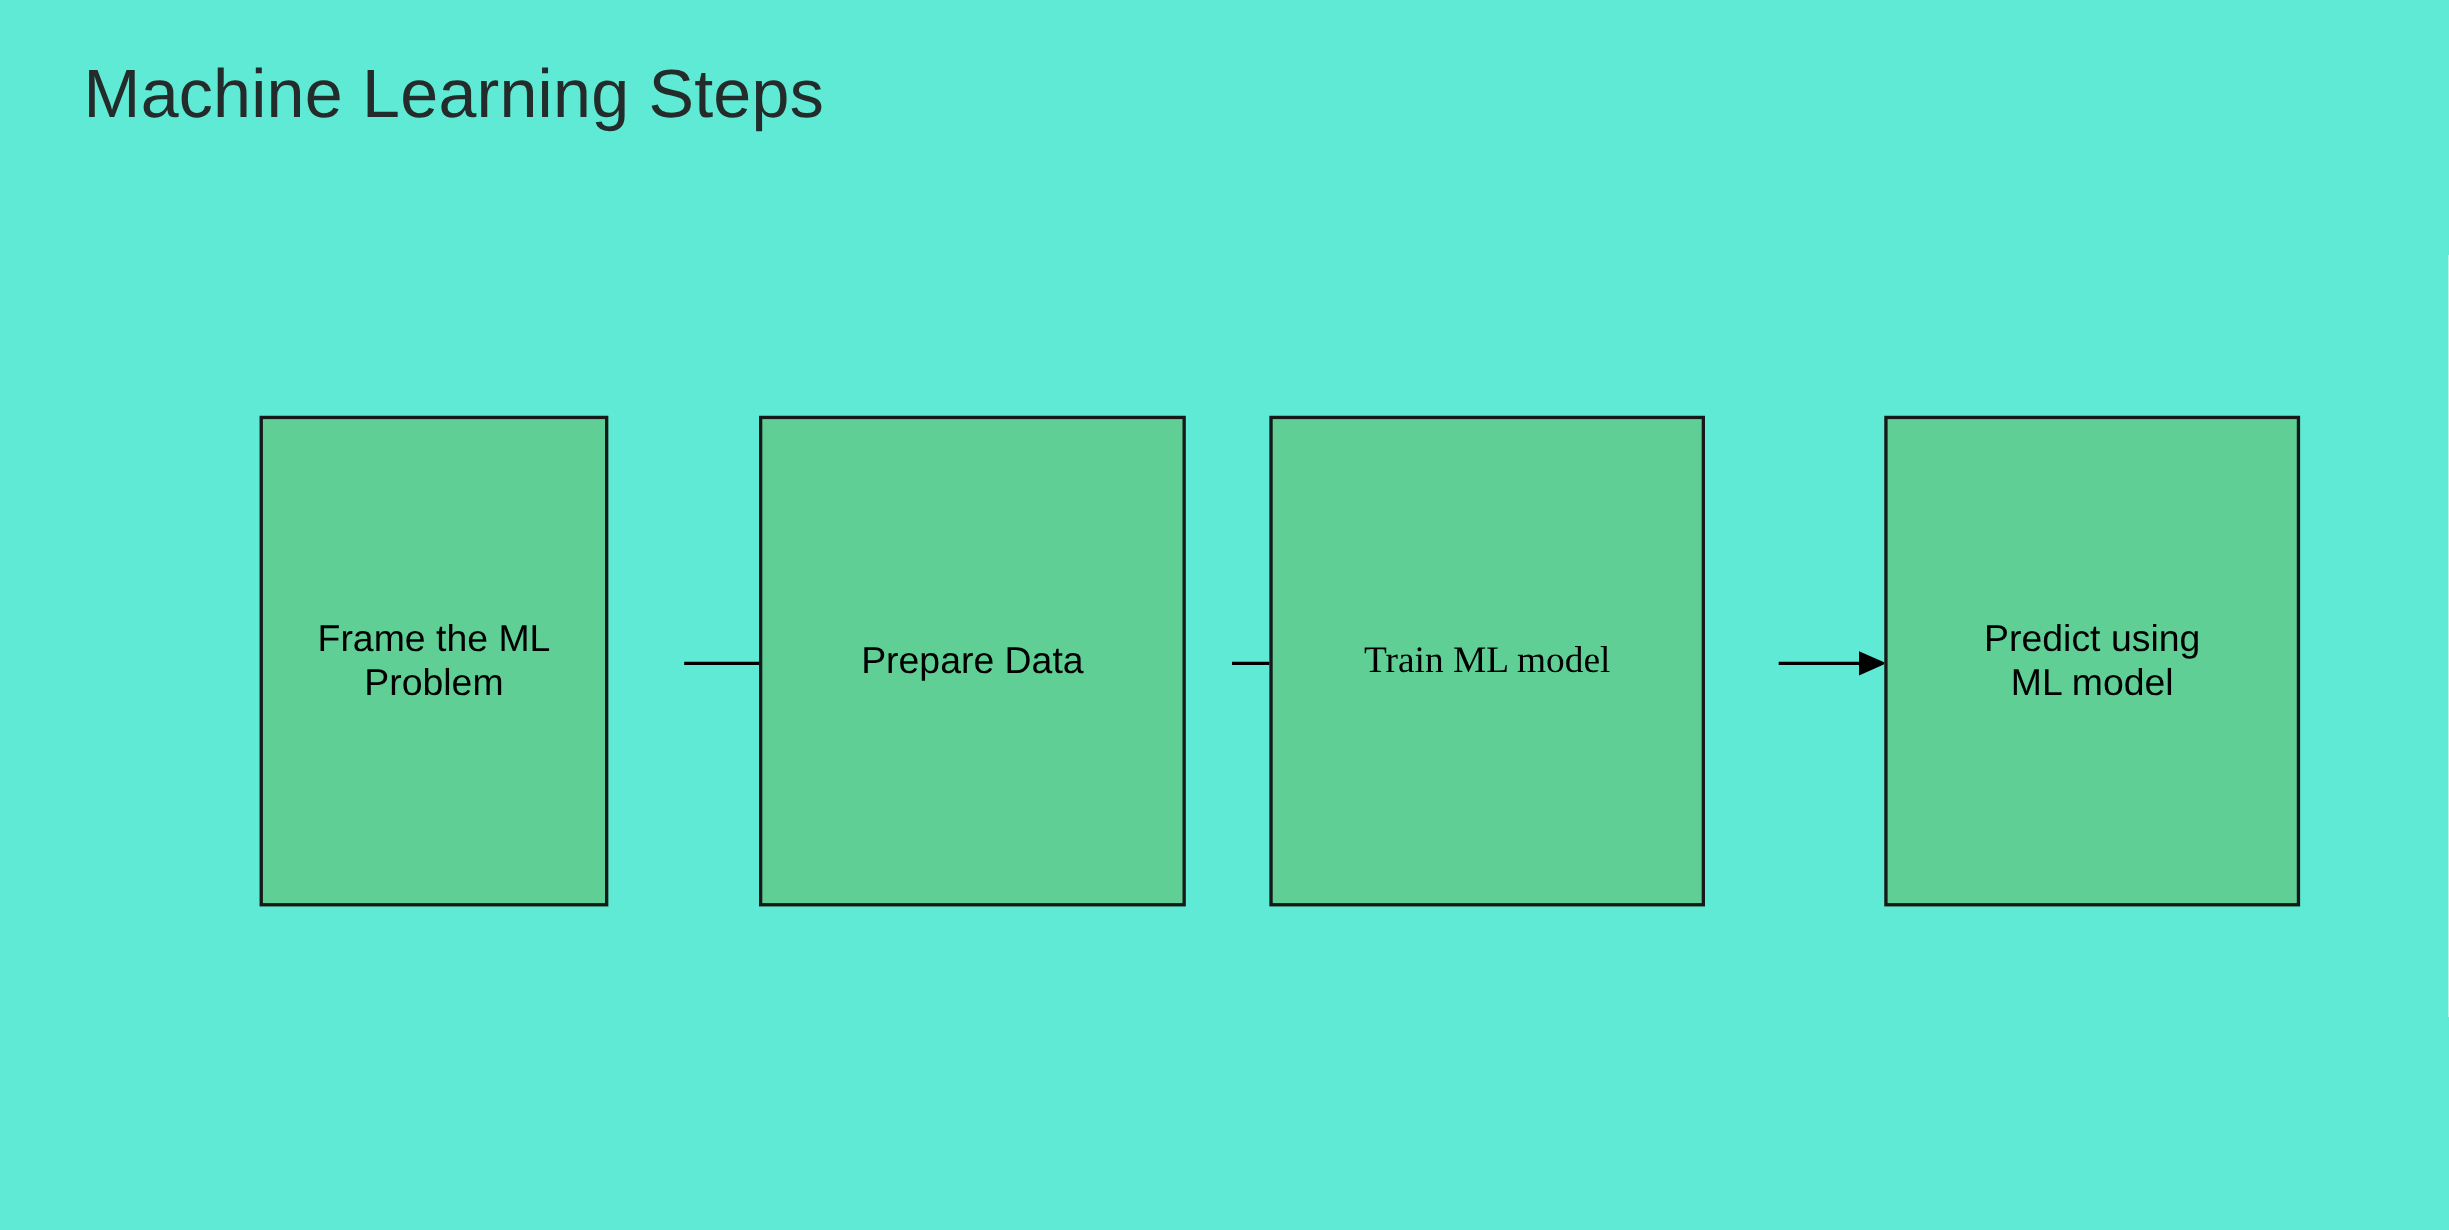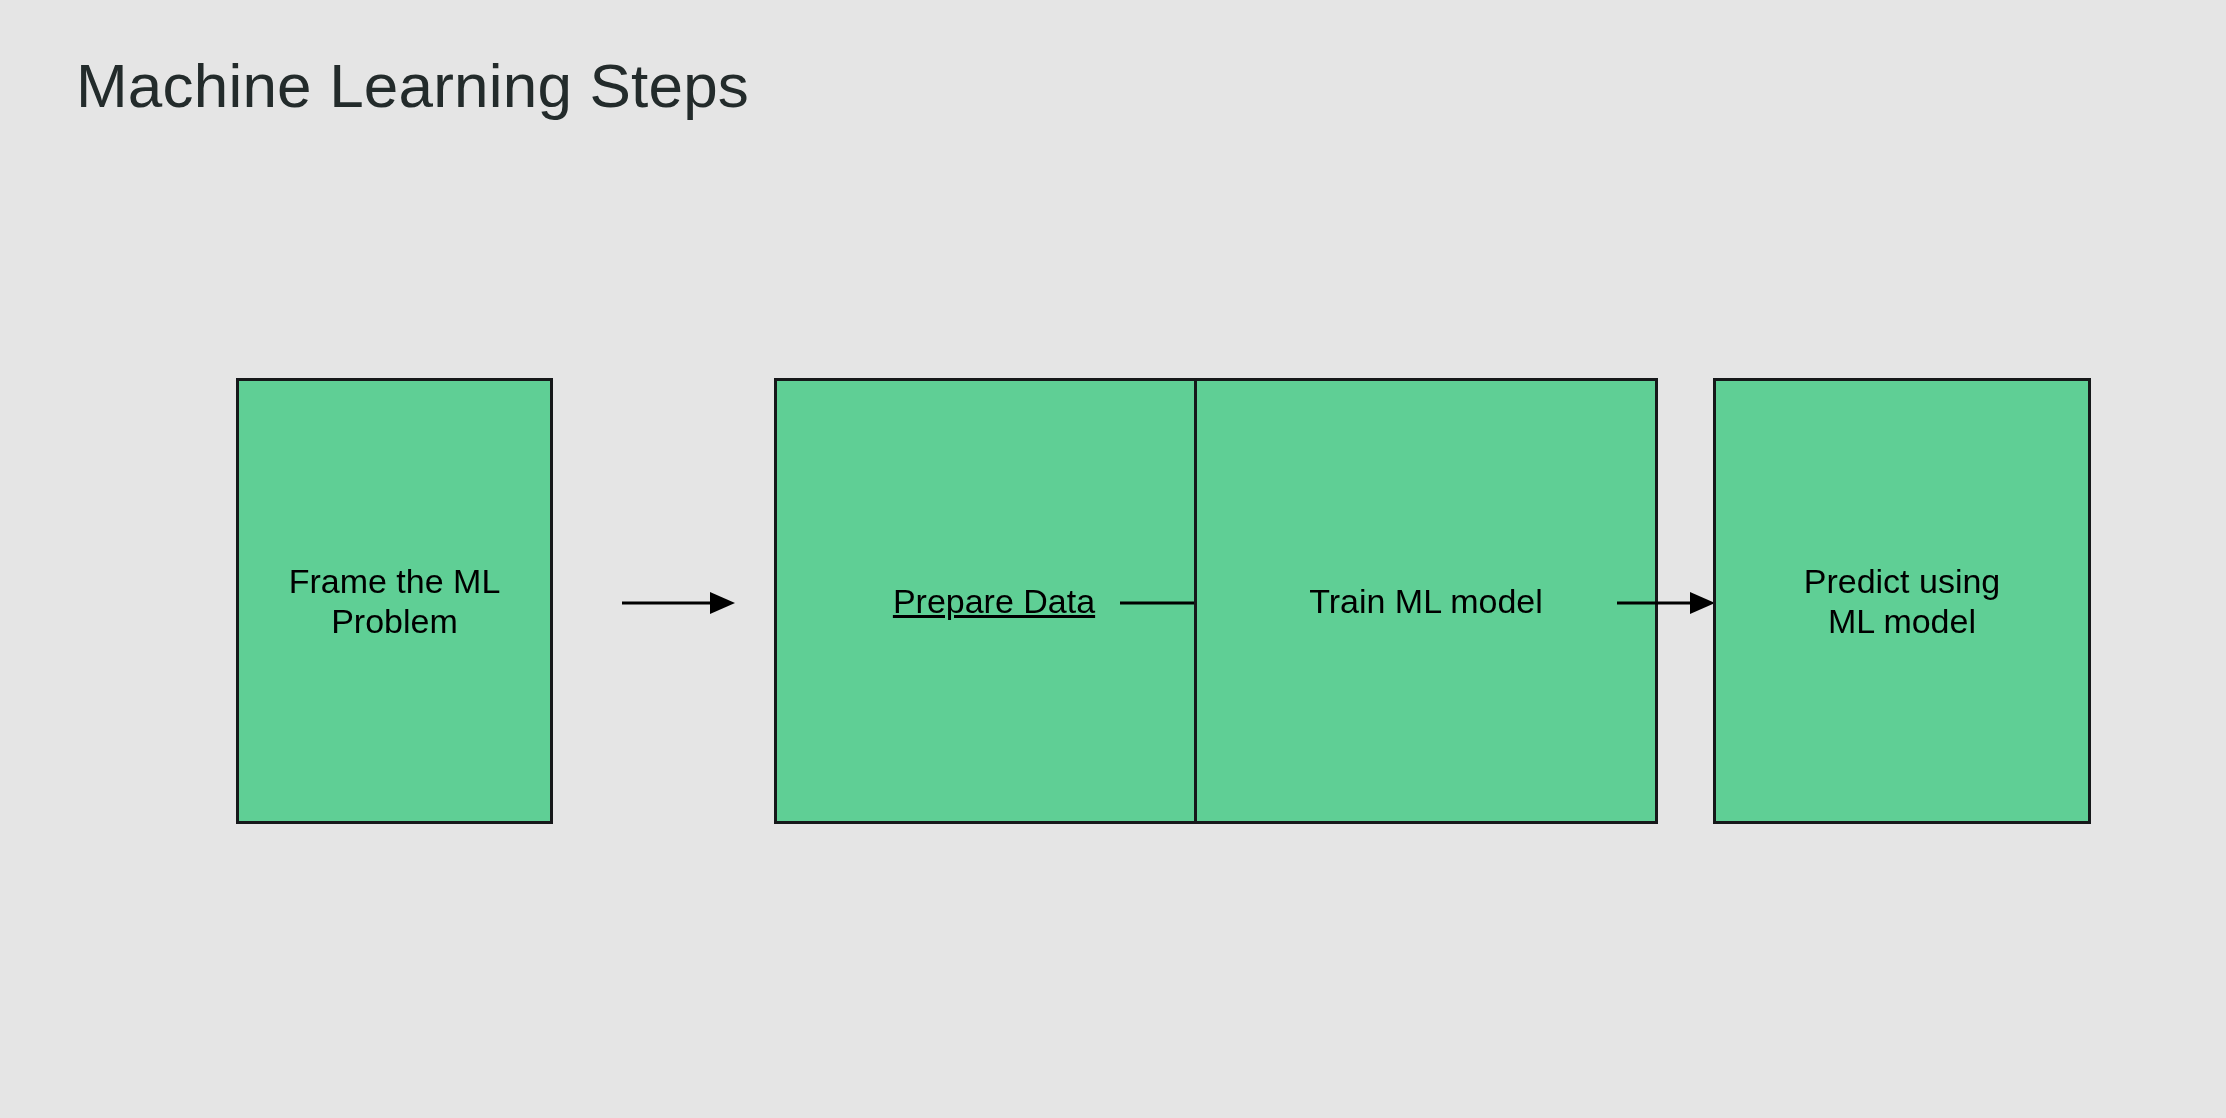--- a/index.html
+++ b/index.html
@@ -9,21 +9,21 @@
     background: #ffffff;
   }
   body {
     font-family: "Liberation Sans", sans-serif;
     -webkit-font-smoothing: antialiased;
   }
   #canvas {
     position: relative;
     width: 2226px;
     height: 1118px;
-    background: #e5e5e5;
+    background: #5eead4;
     overflow: hidden;
   }
 
   
   #page-title {
     position: absolute;
     left: 76px;
     top: 52px;
     font-size: 62px;
     font-weight: 400;
@@ -57,22 +57,22 @@
     font-size: 34px;
     line-height: 1.18;
     color: #000000;
     text-align: center;
     padding: 0 14px;
     white-space: pre-line;
     font-weight: 400;
   }
 
   #node-1 { left: 236px; width: 317px; }
-  #node-2 { left: 774px; width: 440px; text-decoration: underline; }
-  #node-3 { left: 1194px; width: 464px; }
+  #node-2 { left: 690px; width: 388px; }
+  #node-3 { left: 1154px; width: 396px; font-family: Liberation Serif, serif; }
   #node-4 { left: 1713px; width: 378px; align-items: center; }
 
   
   .connector {
     position: absolute;
     top: 586px;
     height: 34px;
   }
   .connector svg { display: block; overflow: visible; }
 

